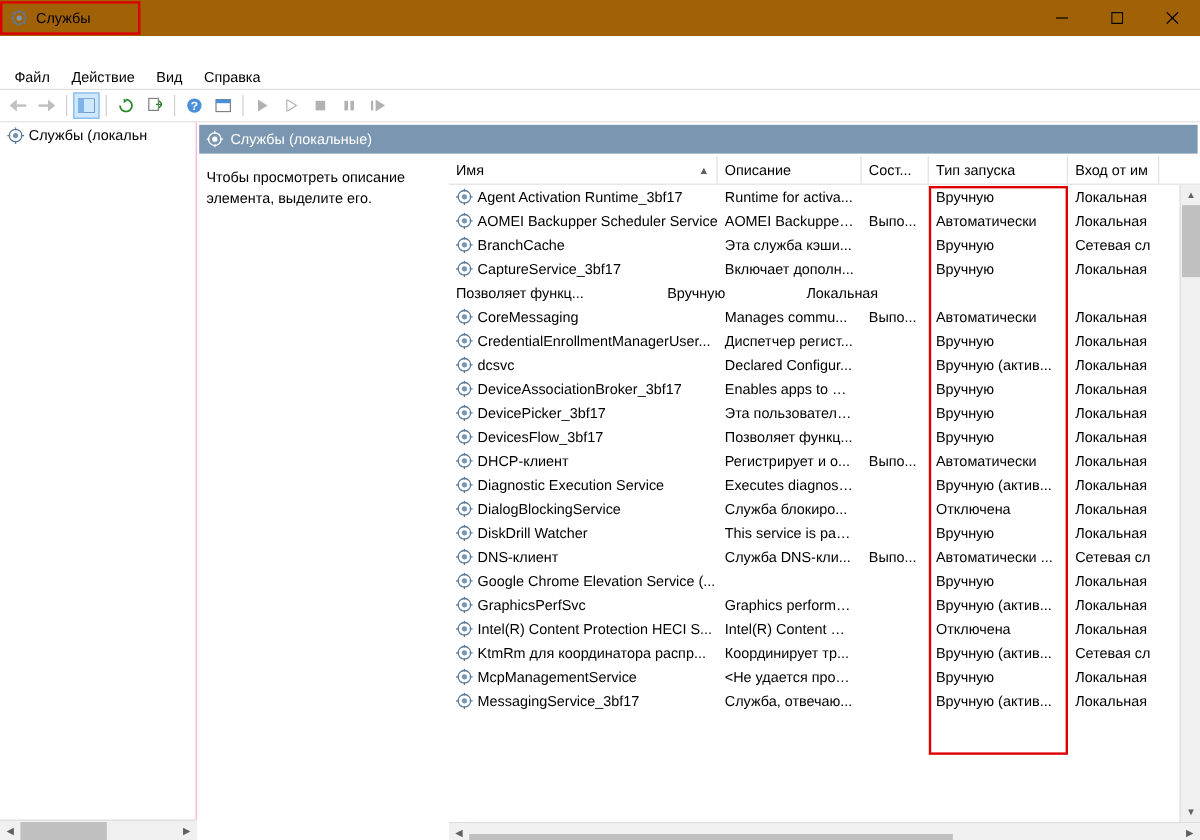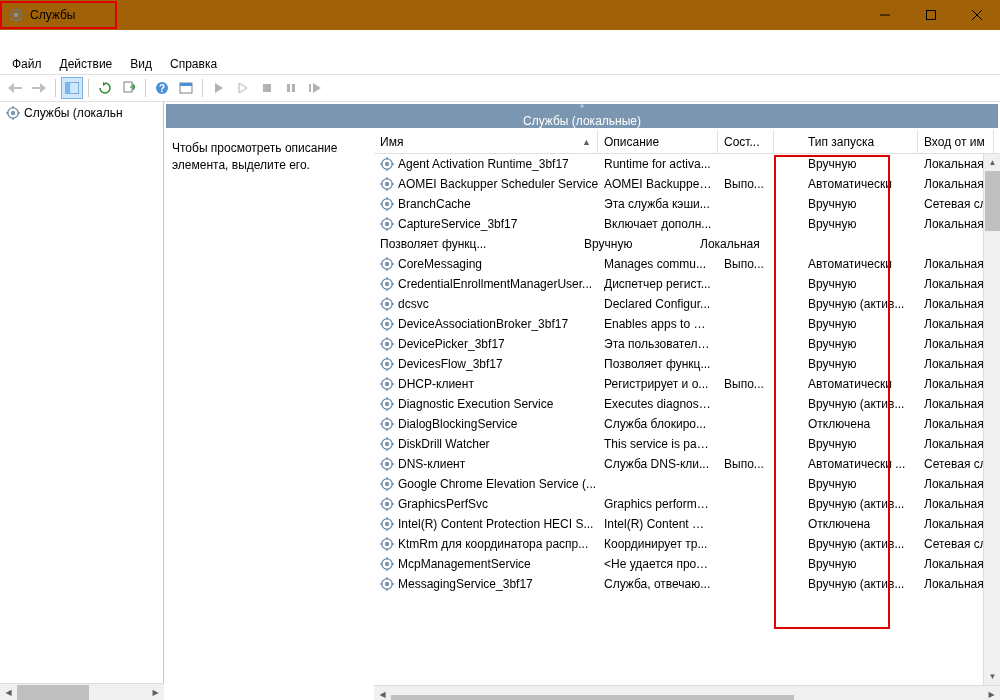--- a/index.html
+++ b/index.html
@@ -25,41 +25,41 @@
   .tb-sep { width: 1px; height: 18px; background: #d0d0d0; margin: 0 3px; }
   .tb-disabled { opacity: 0.4; }
   
   
   .content { display: flex; height: calc(700px - 30px - 20px - 28px); }
   .sidebar { width: 164px; border-right: 1px solid #f9a8d4; overflow: hidden; }
   .sidebar-row { display: flex; align-items: center; gap: 4px; padding: 4px 6px; background: #fff; }
   .sidebar-row .gear-icon { width: 14px; height: 14px; }
   
   .main-area { flex: 1; display: flex; flex-direction: column; overflow: hidden; }
-  .tab-header { height: 24px; background: #7a96b0; color: #fff; display: flex; align-items: center; padding: 0 6px; gap: 6px; margin: 2px; flex-direction: column; }
+  .tab-header { height: 24px; background: #7a96b0; color: #fff; display: flex; align-items: center; padding: 0 6px; gap: 6px; margin: 2px; }
   .tab-header .gear-icon { width: 14px; height: 14px; filter: brightness(1.5); }
   
   .list-area { flex: 1; display: flex; overflow: hidden; }
   .list-left { width: 210px; padding: 10px 8px; font-size: 12px; line-height: 1.4; }
   .list-right { flex: 1; overflow: hidden; position: relative; }
   
   .list-header { display: flex; height: 24px; border-bottom: 1px solid #e0e0e0; background: #fff; }
   .col-header { padding: 4px 6px; font-size: 12px; border-right: 1px solid #e0e0e0; white-space: nowrap; overflow: hidden; display: flex; align-items: center; }
   .sort-ind { margin-left: auto; font-size: 9px; color: #606060; }
   
   .list-body { overflow-y: auto; overflow-x: auto; height: calc(100% - 24px); }
   .list-row { display: flex; height: 20px; align-items: center; }
   .cell { padding: 2px 6px; font-size: 12px; white-space: nowrap; overflow: hidden; text-overflow: ellipsis; }
   .cell.name-cell { display: flex; align-items: center; gap: 4px; }
   .cell.name-cell .gear-icon { width: 14px; height: 14px; flex-shrink: 0; }
   
   .col-name { width: 224px; }
   .col-desc { width: 120px; }
   .col-status { width: 56px; }
-  .col-startup { width: 116px; margin-left: 28px; }
+  .col-startup { width: 116px; }
   .col-logon { width: 76px; }
   
   .startup-highlight { position: absolute; border: 2px solid #d00; pointer-events: none; top: 25px; left: 400px; width: 116px; height: 474px; }
   
   
   .bottom-tabs { height: 22px; display: flex; align-items: flex-end; padding-left: 0px; border-top: 1px solid #d0d0d0; }
   .bottom-tab { padding: 2px 10px; font-size: 12px; background: #fff; border: 1px solid #a0a0a0; border-top: none; border-bottom-left-radius: 3px; border-bottom-right-radius: 3px; margin-right: -1px; position: relative; }
   .bottom-tab.inactive { background: #f0f0f0; }
   .bottom-tab.active { background: #d946ef; z-index: 1; text-align: center; }
   

